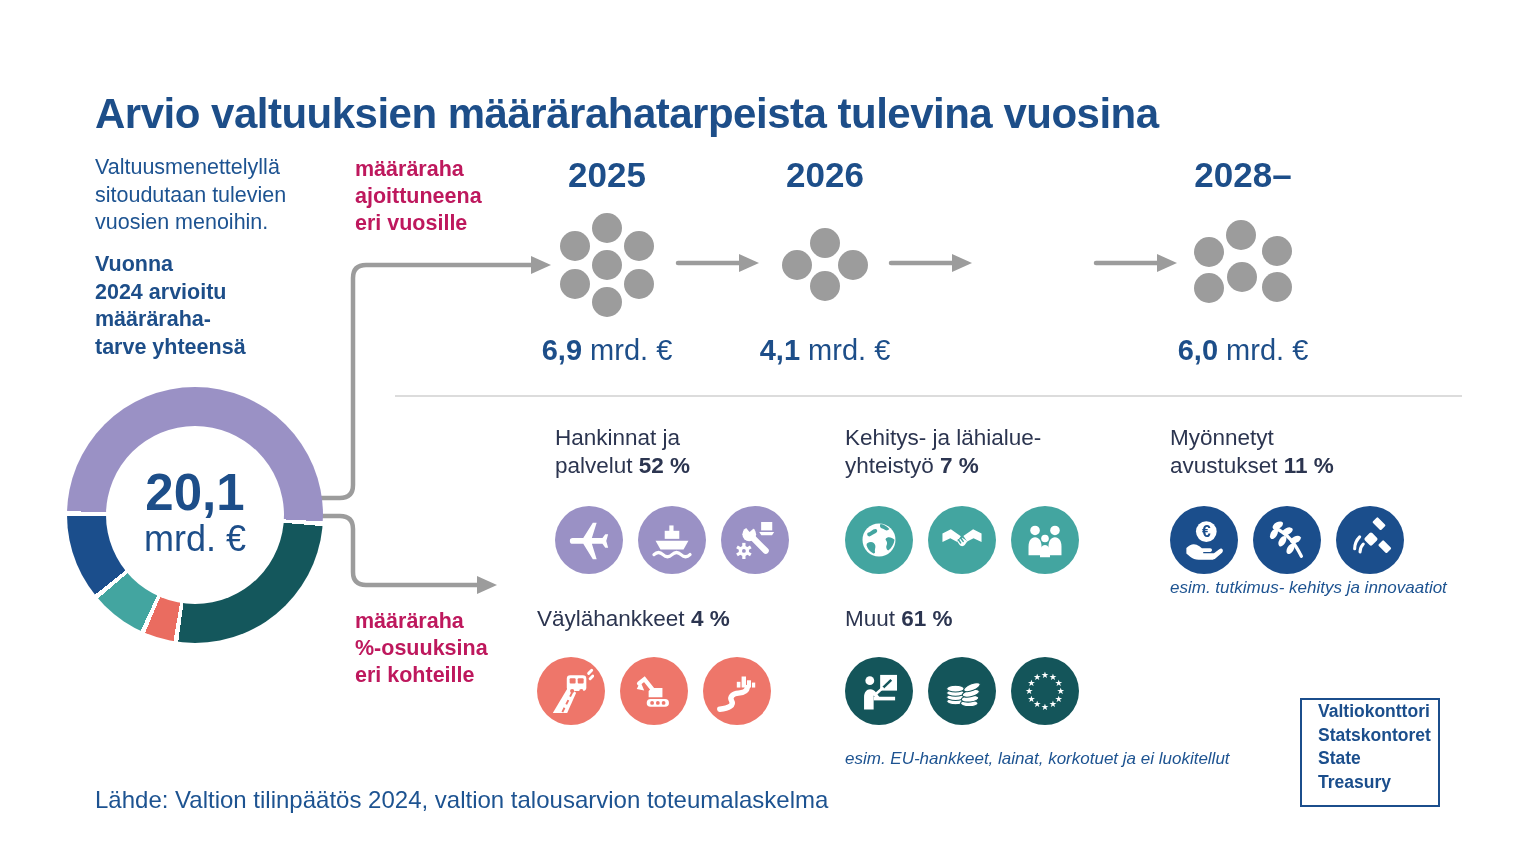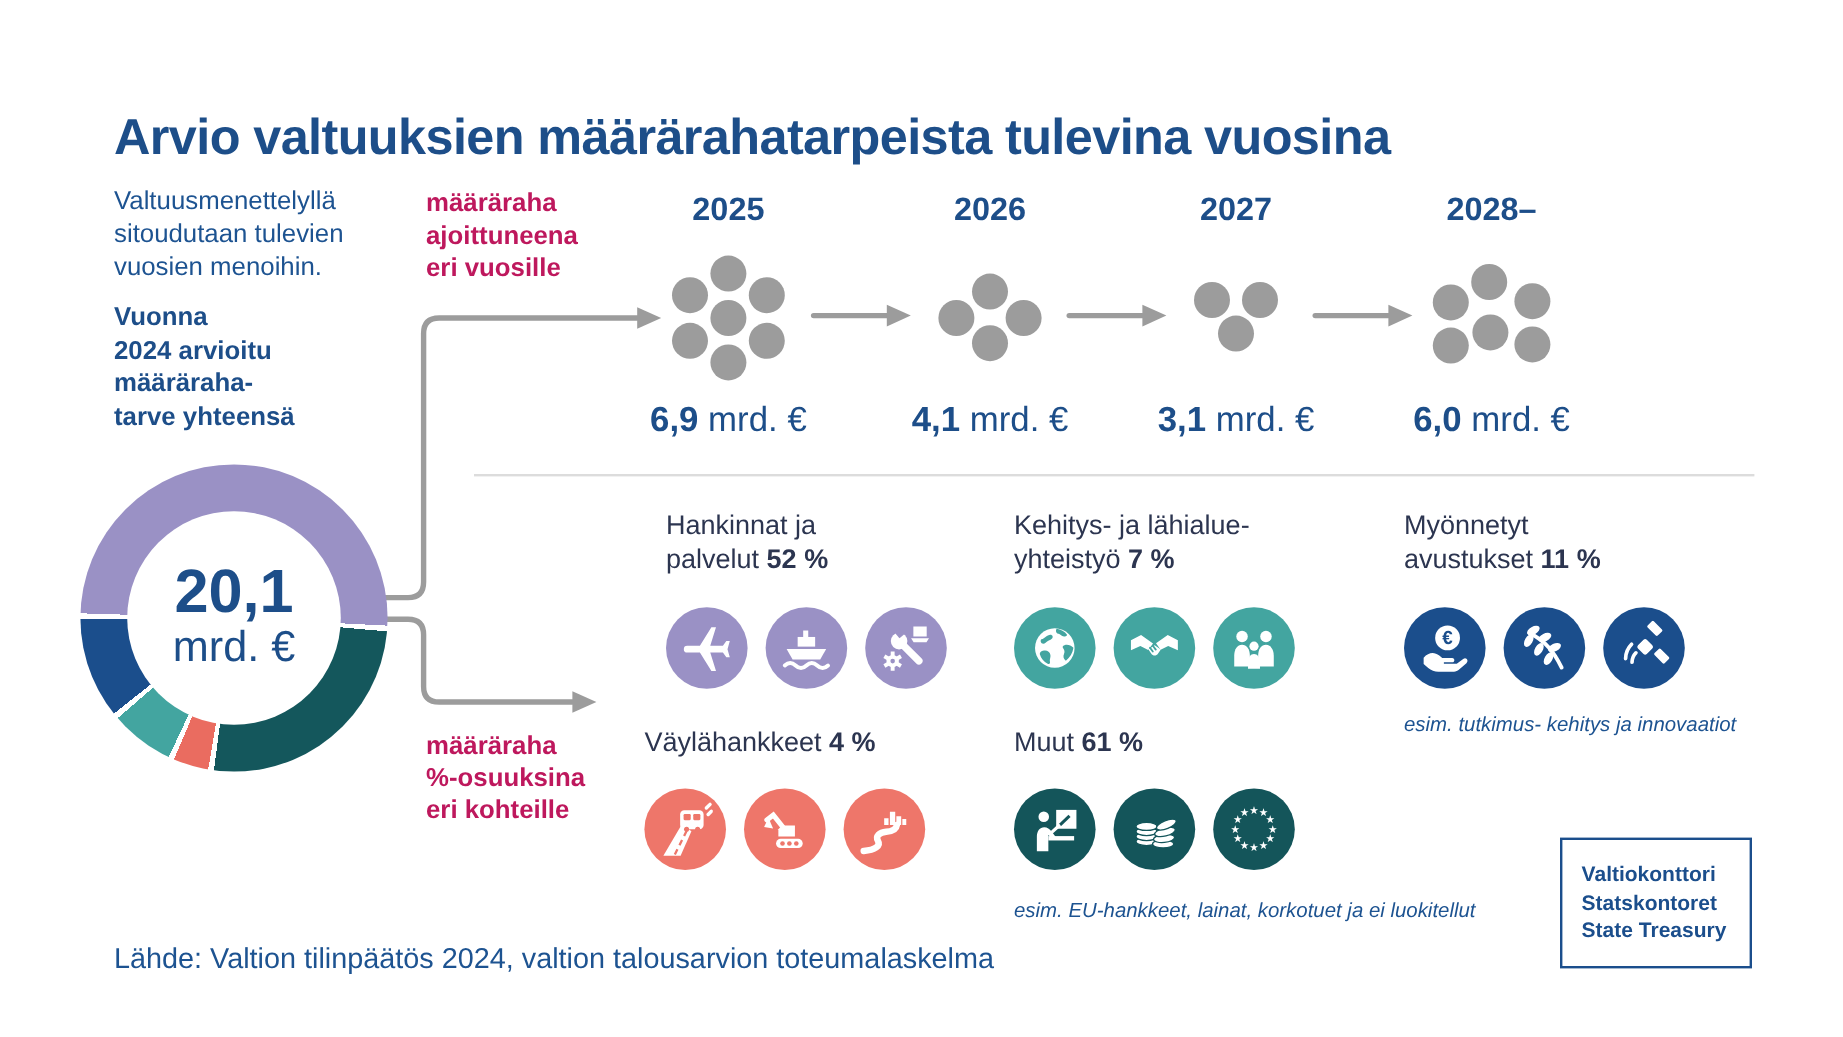--- a/index.html
+++ b/index.html
@@ -10,21 +10,21 @@
   .pre{white-space:pre-line;}
   
   .title{position:absolute;left:95px;top:62px;font-size:42px;font-weight:bold;color:#1d4e89;letter-spacing:-0.5px;}
   .intro{position:absolute;left:95px;top:154px;font-size:21.5px;line-height:27.5px;color:#1d5391;}
   .intro-bold{position:absolute;left:95px;top:251px;font-size:21.5px;line-height:27.5px;font-weight:bold;color:#1d4e89;}
   .flow-label{position:absolute;font-size:21.5px;line-height:27px;font-weight:bold;color:#be185d;}
   .flow-label.timing{left:355px;top:156px;}
   .flow-label.shares{left:355px;top:608px;}
   
   .year-col{position:absolute;top:158px;width:170px;text-align:center;}
-  .year{font-size:27px;font-weight:bold;color:#1d4e89;line-height:33px;}
+  .year{font-size:35px;font-weight:bold;color:#1d4e89;line-height:33px;}
   .dots{position:relative;height:104px;margin-top:22px;}
   .dot{position:absolute;width:30px;height:30px;border-radius:50%;background:#9c9c9c;}
   .amount{margin-top:17px;font-size:29px;color:#1d4e89;white-space:nowrap;}
   .amount b{font-weight:bold;}
   .sep{position:absolute;left:395px;top:395px;width:1067px;height:2px;background:#dcdcdc;}
   
   .donut{position:absolute;left:67px;top:387px;width:256px;height:256px;border-radius:50%;
     background:conic-gradient(from 95deg,
       #14575c 0 25.7%, #fff 25.7% 26.3%,
       #ea6c60 26.3% 30%, #fff 30% 30.6%,
@@ -42,26 +42,26 @@
   .cat b{font-weight:bold;}
   .icon-row{display:flex;gap:15px;margin-top:26px;}
   .row2 .icon-row{margin-top:24px;}
   .circle{width:68px;height:68px;border-radius:50%;display:flex;align-items:center;justify-content:center;flex:0 0 auto;}
   .circle svg{width:46px;height:46px;display:block;}
   .c-purple{background:#9a91c5;color:#9a91c5;}
   .c-teal{background:#43a5a0;color:#43a5a0;}
   .c-blue{background:#1b4e8c;color:#1b4e8c;}
   .c-red{background:#ee766a;color:#ee766a;}
   .c-dteal{background:#14555a;color:#14555a;}
-  .caption{font-size:17px;font-style:italic;color:#1d5391;margin-top:16px;white-space:nowrap;}
+  .caption{font-size:17px;font-style:italic;color:#1d5391;white-space:nowrap;}
   .row2 .caption{margin-top:20px;}
   
   .source{position:absolute;left:95px;top:786px;font-size:24px;color:#1d5391;}
-  .logo-box{position:absolute;left:1300px;top:698px;width:160px;height:109px;border:2.5px solid #1b4e8c;
-    box-sizing:border-box;display:flex;align-items:center;}
+  .logo-box{position:absolute;left:1300px;top:698px;width:140px;height:109px;border:2.5px solid #1b4e8c;
+    box-sizing:border-box;display:flex;align-items:flex-start;}
   .logo-text{padding-left:16px;font-size:17.5px;line-height:23.5px;color:#1b4e8c;font-weight:bold;}
 </style>
 </head>
 <body>
 
 <div class="canvas">
 
   <svg class="connectors" width="1536" height="864" viewBox="0 0 1536 864">
     <g stroke="#9c9c9c" stroke-width="4.5" fill="none" stroke-linecap="round" stroke-linejoin="round">
       <path d="M321 498 H340 Q353 498 353 485 V278 Q353 265 366 265 H531"></path>
@@ -119,29 +119,20 @@
   <div class="year-col" style="left:740px">
     <div class="year">2026</div>
     <div class="dots">
         <div class="dot" style="left: 42px; top: 37px;"></div>
         <div class="dot" style="left: 70px; top: 15px;"></div>
         <div class="dot" style="left: 70px; top: 58px;"></div>
         <div class="dot" style="left: 98px; top: 37px;"></div>
       </div>
     <div class="amount"><b>4,1</b> <span>mrd. €</span></div>
   </div>
-  <div class="year-col" style="left:945px">
-    <div class="year">2027</div>
-    <div class="dots">
-        <div class="dot" style="left: 50px; top: 22px;"></div>
-        <div class="dot" style="left: 90px; top: 22px;"></div>
-        <div class="dot" style="left: 70px; top: 50px;"></div>
-      </div>
-    <div class="amount"><b>3,1</b> <span>mrd. €</span></div>
-  </div>
   <div class="year-col" style="left:1158px">
     <div class="year">2028–</div>
     <div class="dots">
         <div class="dot" style="left: 36px; top: 24px;"></div>
         <div class="dot" style="left: 68px; top: 7px;"></div>
         <div class="dot" style="left: 104px; top: 23px;"></div>
         <div class="dot" style="left: 36px; top: 60px;"></div>
         <div class="dot" style="left: 69px; top: 49px;"></div>
         <div class="dot" style="left: 104px; top: 59px;"></div>
       </div>

